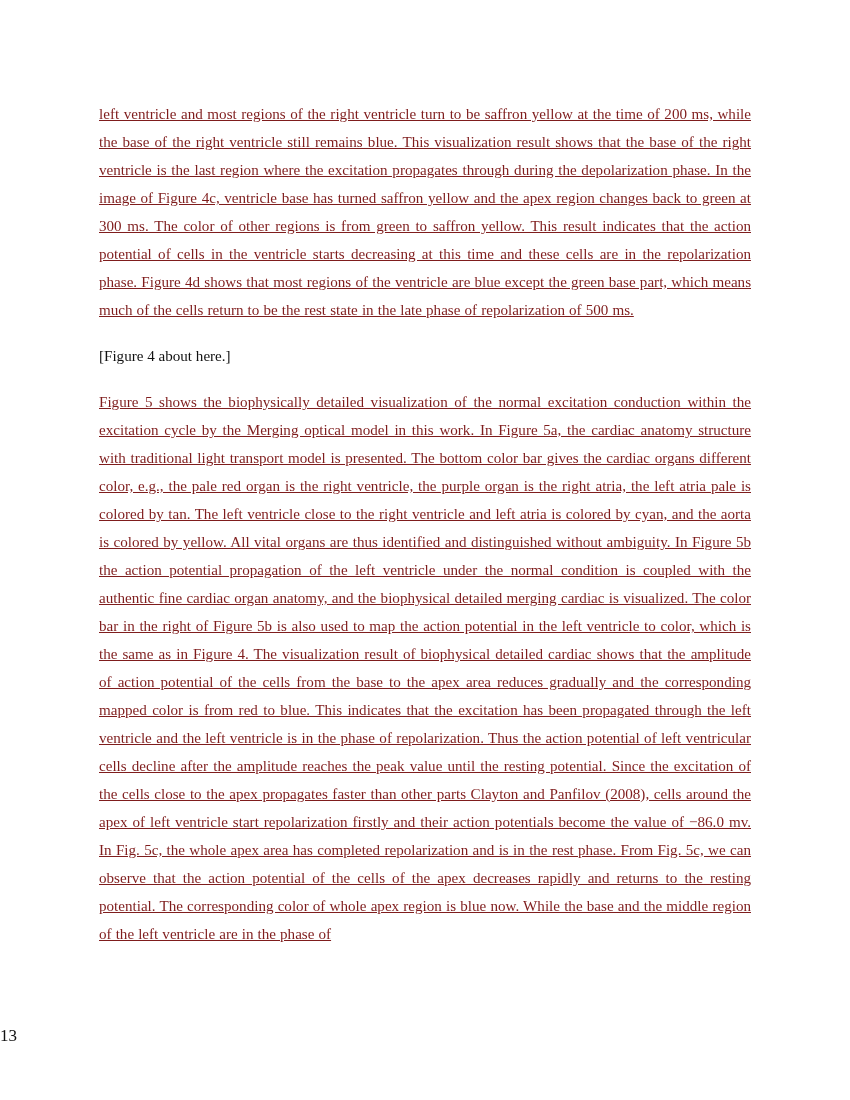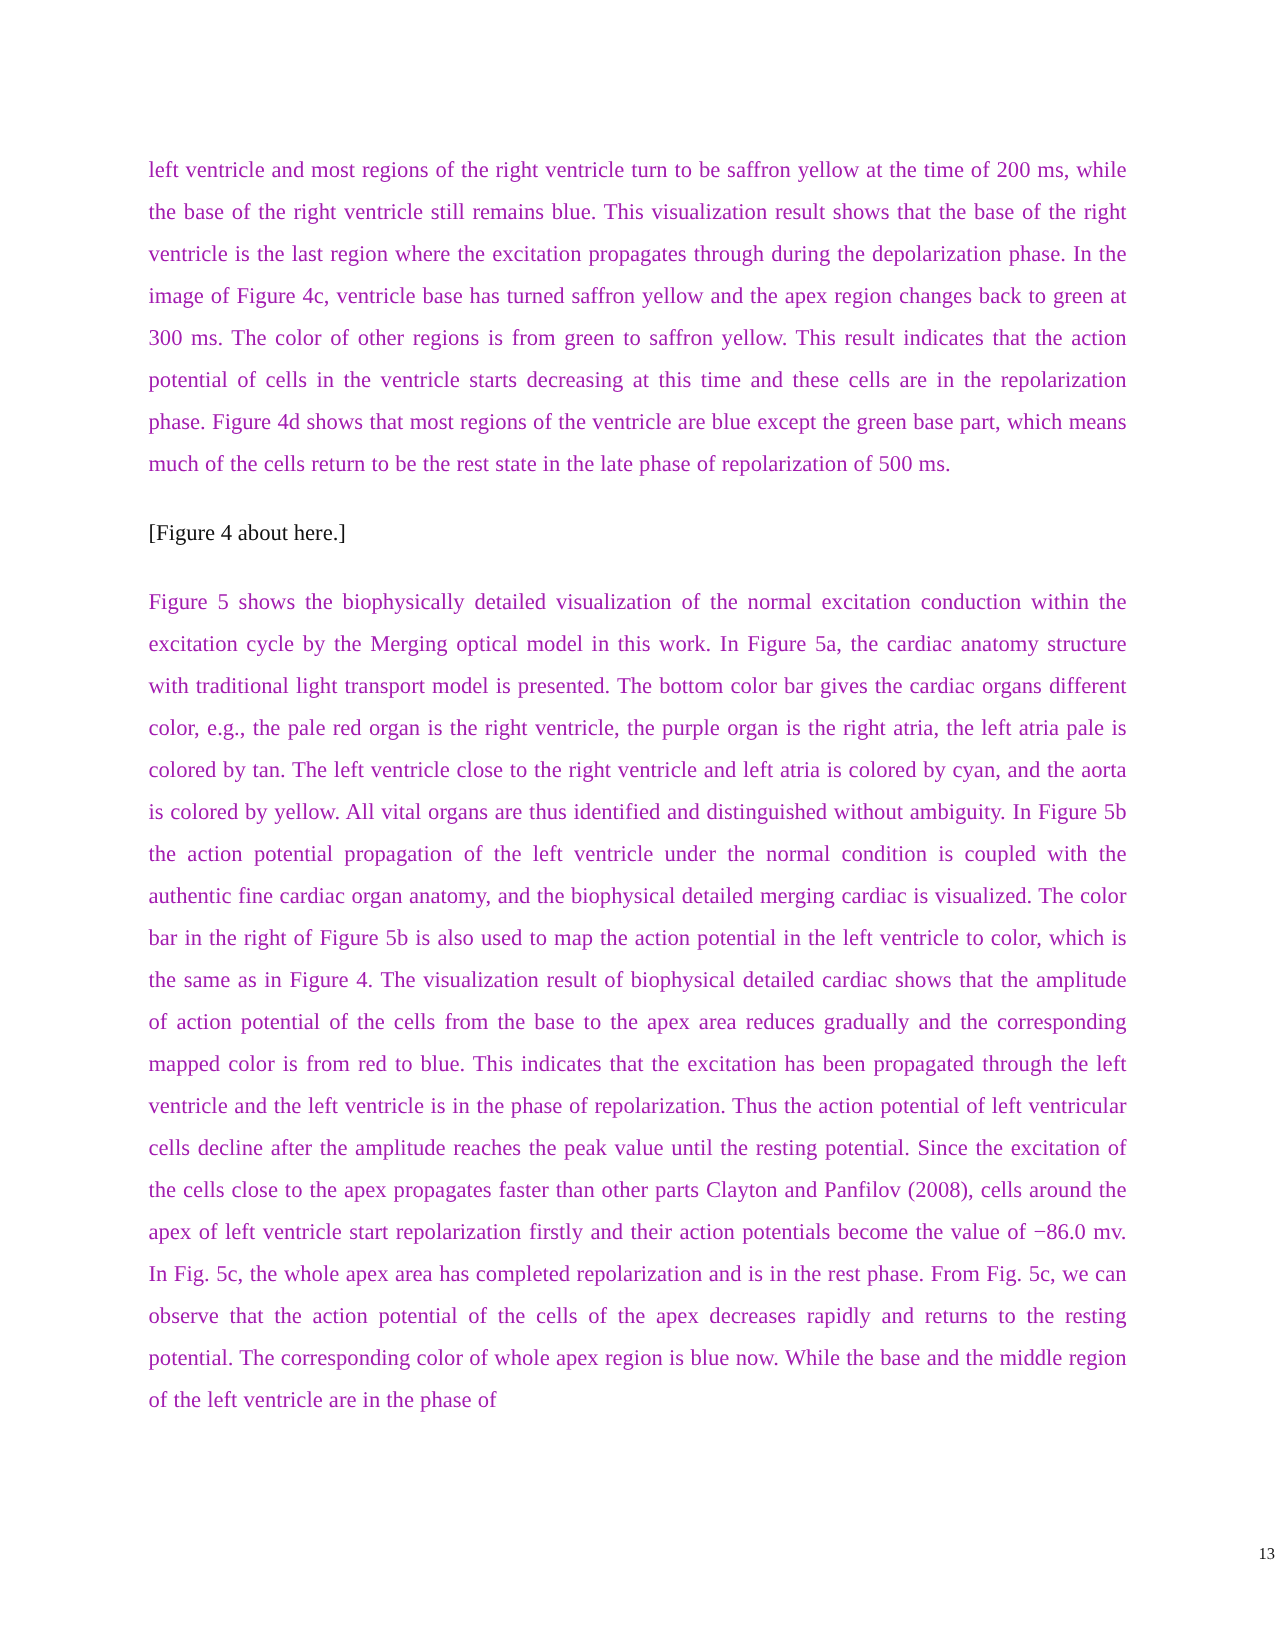--- a/index.html
+++ b/index.html
@@ -24,23 +24,24 @@
     left: 99px;
     top: 100px;
     width: 652px;
   }
   .para {
     margin: 0;
     font-size: 15.1px;
     line-height: 28px;
     text-align: justify;
     text-justify: inter-word;
-    color: #a21caf;
+    color: #7f1d1d;
     word-spacing: 0.02em;
     hyphens: none;
+    text-decoration: underline;
   }
   
   .para-1 {
     margin-bottom: 0;
   }
   .figure-note {
     margin: 0;
     padding-top: 18px;
     padding-bottom: 18px;
     font-size: 15.1px;
@@ -49,23 +50,23 @@
     color: #111111;
   }
   .para-2 {
     margin: 0;
   }
   .page-number {
     position: absolute;
     left: 0;
     right: 0;
     top: 1022px;
-    text-align: right;
+    text-align: left;
     font-family: "Liberation Serif", "DejaVu Serif", serif;
-    font-size: 11px;
+    font-size: 17px;
     line-height: 28px;
     color: #111111;
   }
 </style>
 </head>
 <body>
 
 <div class="page">
 
   <div class="content">

